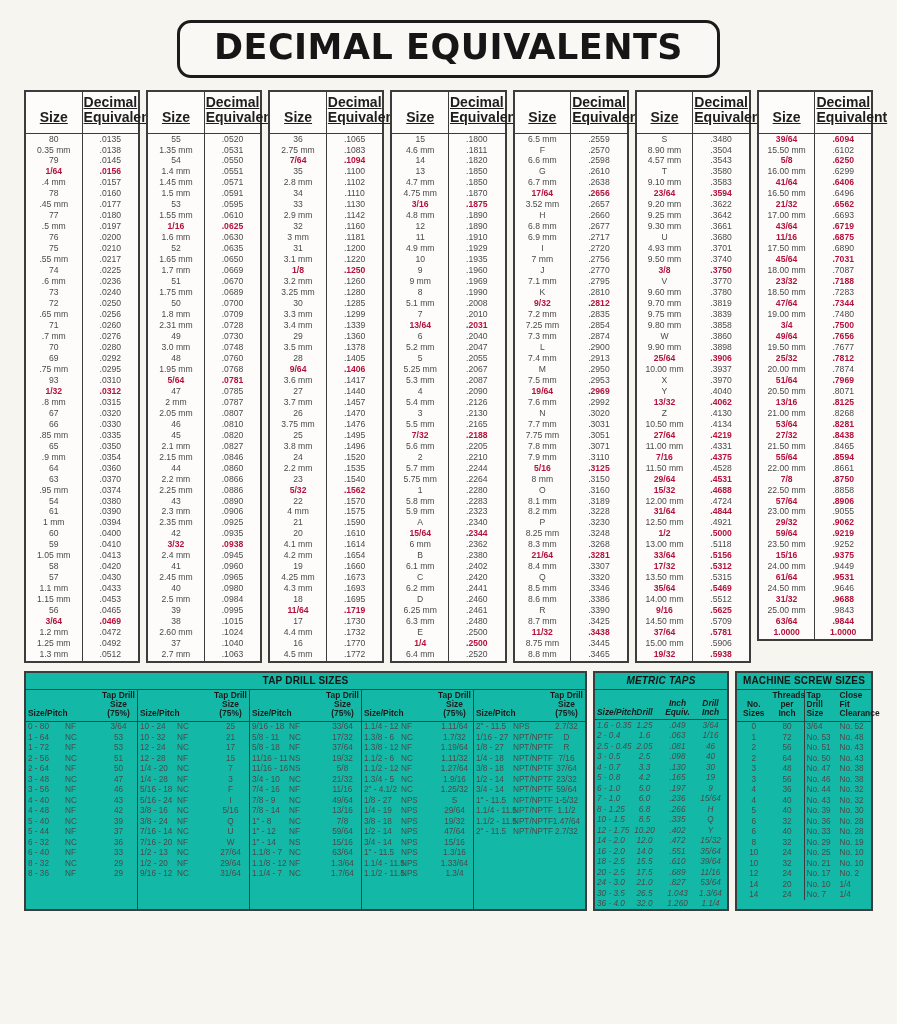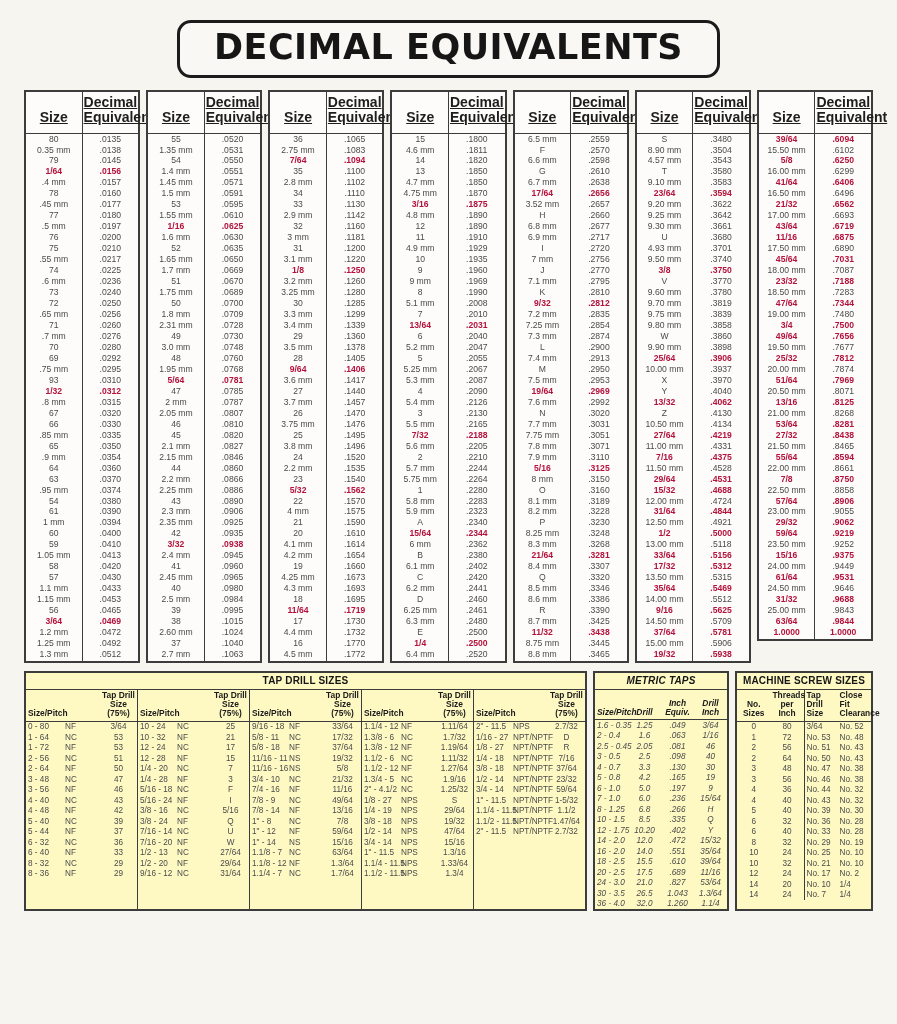--- a/index.html
+++ b/index.html
@@ -64,21 +64,21 @@
 
   
   .bottom-wrap{
     display:flex;gap:6px;
     padding:8px 24px 10px 24px;
     align-items:stretch;
     box-sizing:border-box;
   }
   .sect{
     border:2.5px solid #3c3c3c;
-    background:#fef9c3;
+    background:#14b8a6;
     box-sizing:border-box;
     display:flex;flex-direction:column;
   }
   .sect-title{
     text-align:center;
     font-size:10px;font-weight:bold;color:#151515;
     padding:2.5px 0 3px 0;
     border-bottom:1.8px solid #3c3c3c;
     letter-spacing:0.2px;
   }

